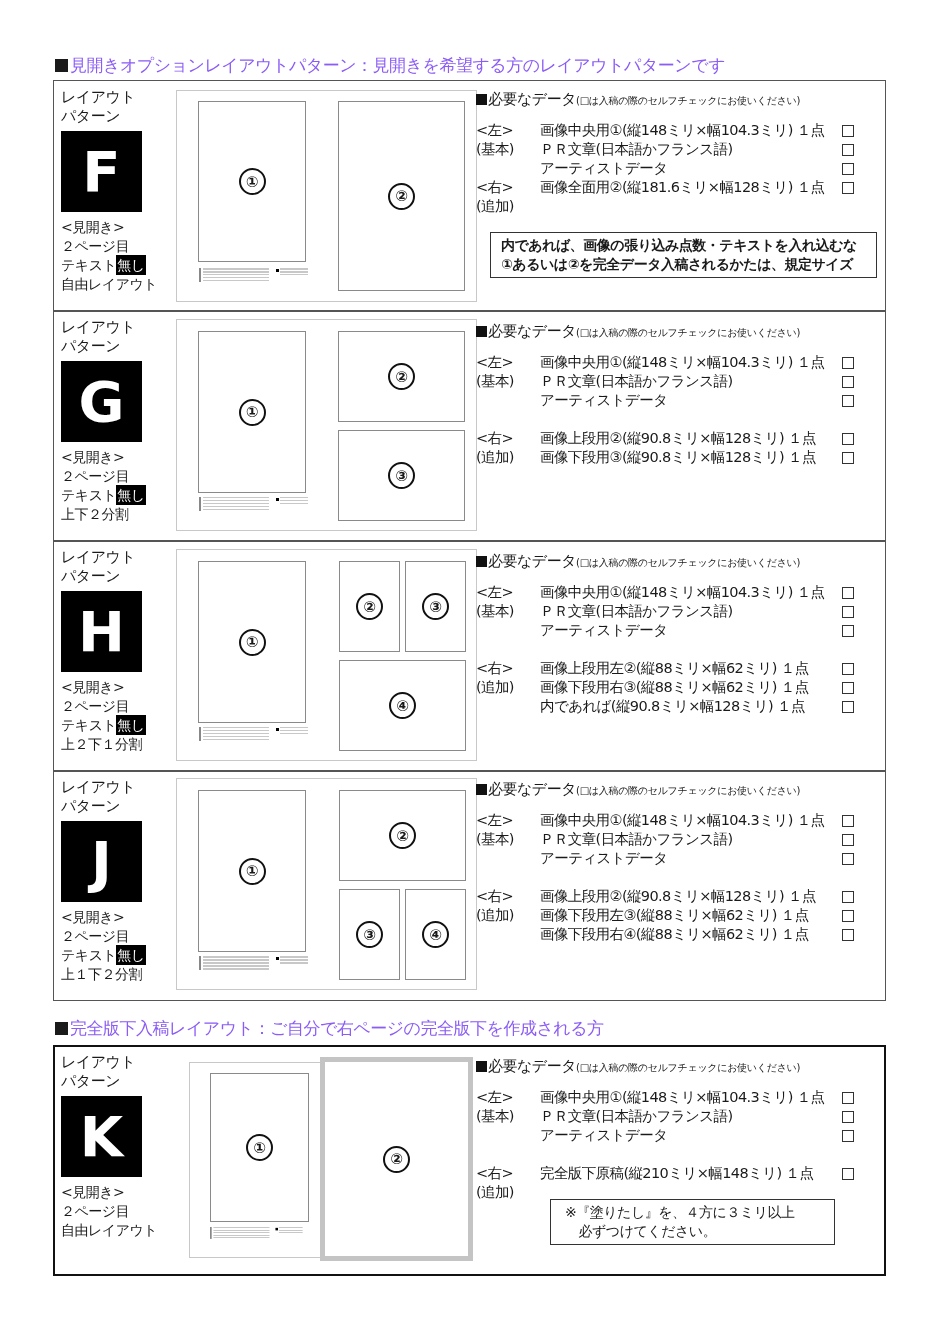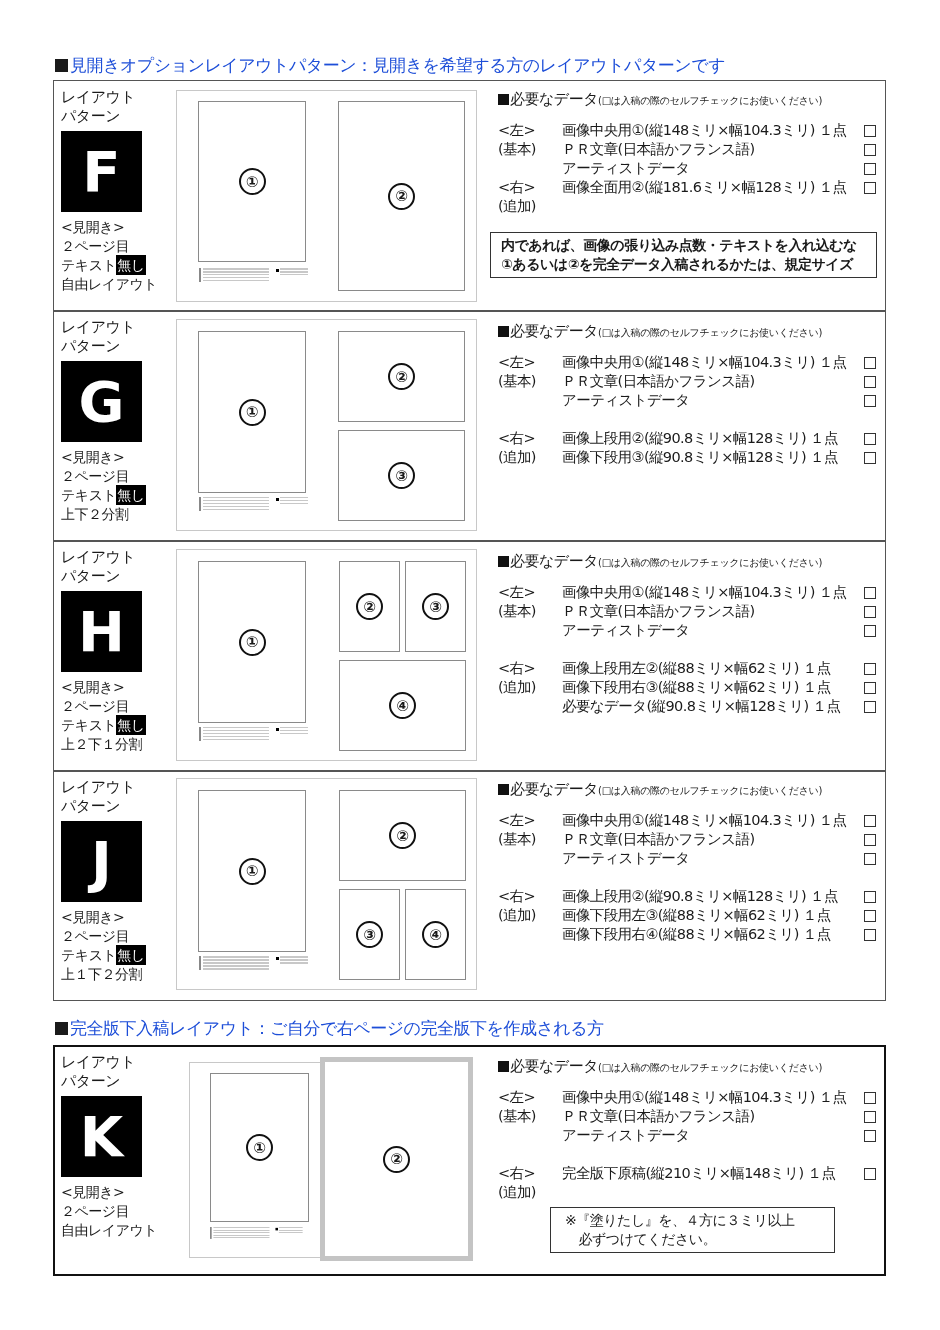--- a/index.html
+++ b/index.html
@@ -1,19 +1,19 @@
 <!DOCTYPE html>
 <html><head>
 <meta charset="utf-8">
 <style>
   * { box-sizing: border-box; margin: 0; padding: 0; }
   html, body { width: 940px; height: 1330px; background: #ffffff; overflow: hidden; }
   body { font-family: "DejaVu Sans", "Liberation Sans", sans-serif; color: #1a1a1a; position: relative; }
 
-  .section-title { position: absolute; left: 55px; font-size: 17px; letter-spacing: -0.5px; white-space: nowrap; color: #1d4ed8; }
+  .section-title { position: absolute; left: 55px; font-size: 17px; letter-spacing: -0.5px; white-space: nowrap; color: #8b5cf6; }
   .section-title .sq { display: inline-block; width: 13px; height: 13px; background: #1a1a1a; margin-right: 2px; vertical-align: -1px; }
 
   .outer { position: absolute; left: 53px; width: 833px; border: 1.5px solid #555; }
   .outer.dark { border: 2px solid #111; }
 
   .row { position: absolute; left: 53px; width: 833px; }
   .row-divider { position: absolute; left: 53px; width: 833px; height: 1.5px; background: #555; }
 
   .left-col { position: absolute; left: 8px; top: 6px; width: 110px; }
   .lp-label { font-size: 15px; line-height: 19px; letter-spacing: -0.5px; }
@@ -26,21 +26,21 @@
   .frame.thick { border: 5px solid #c4c4c4; }
   .num { width: 27px; height: 27px; border: 2px solid #111; border-radius: 50%; display: flex; align-items: center; justify-content: center; font-weight: bold; font-size: 15px; font-family: "DejaVu Sans", sans-serif; }
   .caption { position: absolute; height: 14px; }
   .caption .bar { position: absolute; left: 0; top: 0; width: 2px; height: 14px; background: #888; }
   .caption .lines { position: absolute; left: 4px; top: 0; width: 66px; height: 14px;
     background: repeating-linear-gradient(to bottom, #c8c8c8 0 1.5px, #fff 1.5px 3px); }
   .caption .dot { position: absolute; left: 77px; top: 1px; width: 3px; height: 3px; background: #000; }
   .caption .lines2 { position: absolute; left: 81px; top: 0; width: 28px; height: 9px;
     background: repeating-linear-gradient(to bottom, #c8c8c8 0 1.5px, #fff 1.5px 3px); }
 
-  .req { position: absolute; left: 445px; width: 390px; }
+  .req { position: absolute; left: 423px; width: 390px; }
   .req-head { font-size: 15px; letter-spacing: -0.5px; white-space: nowrap; margin-bottom: 12px; }
   .req-head .sq { display: inline-block; width: 11px; height: 11px; background: #111; margin-right: 1px; vertical-align: -1px; }
   .req-head small { font-size: 10px; letter-spacing: -0.3px; }
   .req-line { display: flex; font-size: 14.5px; line-height: 19px; letter-spacing: -0.6px; white-space: nowrap; }
   .req-line .side { width: 56px; flex: none; }
   .req-line .item { flex: 1; margin-left: 8px; }
   .req-line .cb { width: 12px; height: 12px; border: 1px solid #333; flex: none; margin-top: 4px; margin-right: 12px; }
   .gap { height: 19px; }
   .note { position: absolute; border: 1.5px solid #333; font-size: 14px; line-height: 19px; letter-spacing: -0.5px; padding: 3px 10px; white-space: nowrap; }
 </style>
@@ -221,21 +221,21 @@
         <span class="item">画像上段用左②(縦88ミリ×幅62ミリ) １点</span>
         <span class="cb"></span>
       </div>
     <div class="req-line">
         <span class="side">(追加)</span>
         <span class="item">画像下段用右③(縦88ミリ×幅62ミリ) １点</span>
         <span class="cb"></span>
       </div>
     <div class="req-line">
         <span class="side"></span>
-        <span class="item">必要なデータ(縦90.8ミリ×幅128ミリ) １点</span>
+        <span class="item">内であれば(縦90.8ミリ×幅128ミリ) １点</span>
         <span class="cb"></span>
       </div>
   </div>
 </div>
 
 <div class="row" style="top:772px; height:228px;">
   <div class="left-col">
     <div class="lp-label">レイアウト</div>
     <div class="lp-label">パターン</div>
     <div class="badge">J</div>
@@ -347,17 +347,17 @@
     <div class="gap"></div>
     <div class="req-line">
         <span class="side">&lt;右&gt;</span>
         <span class="item">完全版下原稿(縦210ミリ×幅148ミリ) １点</span>
         <span class="cb"></span>
       </div>
     <div class="req-line">
         <span class="side">(追加)</span>
       </div>
   </div>
-  <div class="note" style="left:497px; top:160px; width:285px; padding-left:14px;">
+  <div class="note" style="left:497px; top:152px; width:285px; padding-left:14px;">
     <div>※『塗りたし』を、４方に３ミリ以上</div>
     <div>　必ずつけてください。</div>
   </div>
 </div>
 
 </body></html>

